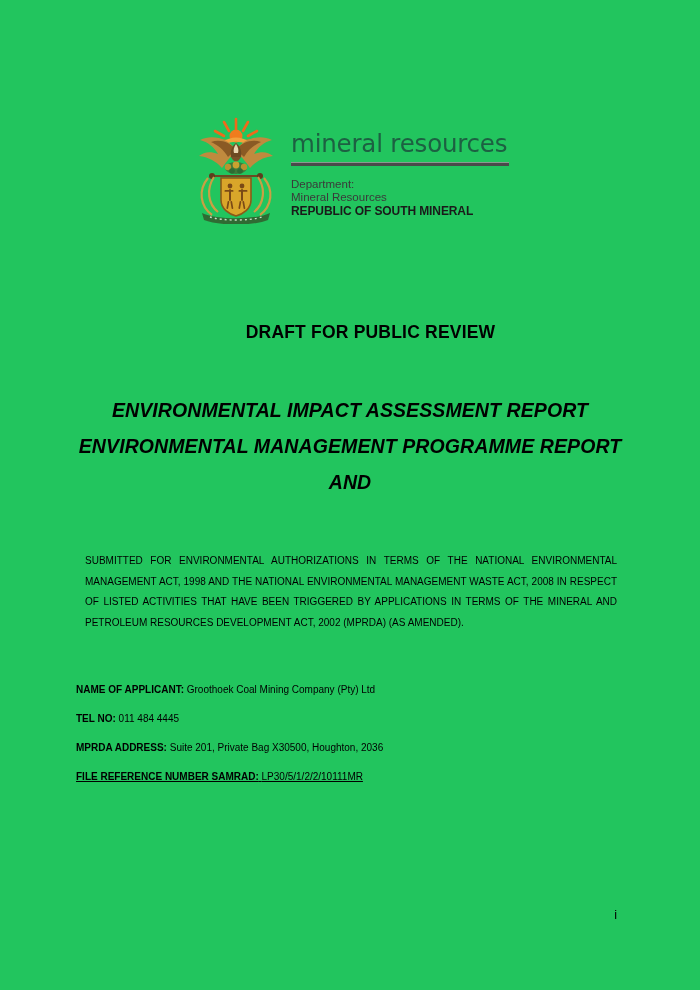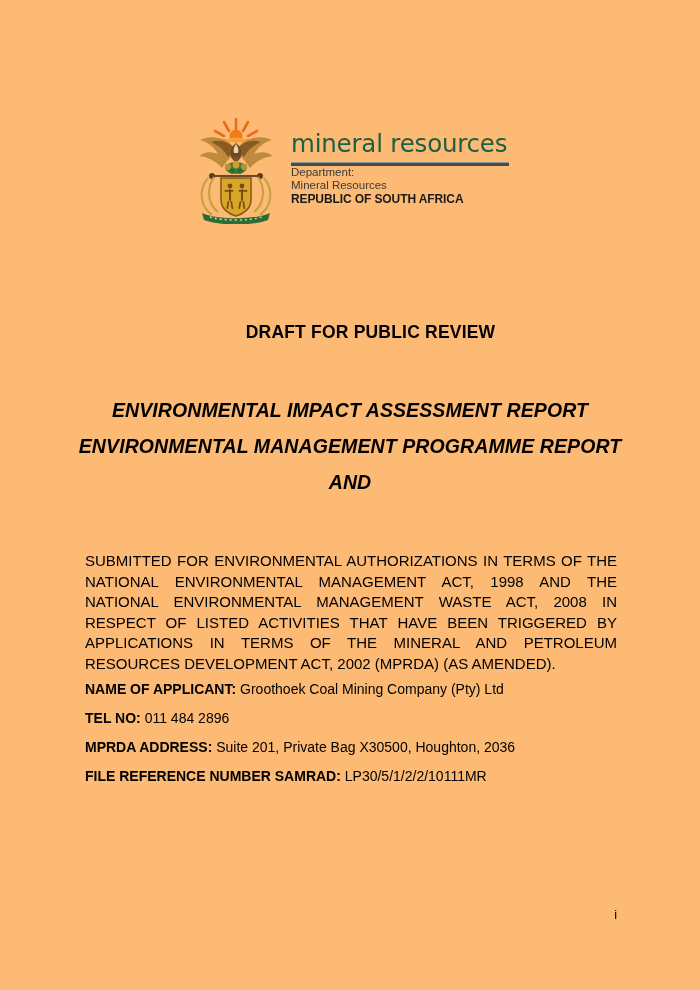--- a/index.html
+++ b/index.html
@@ -12,21 +12,21 @@
     height: 990px;
     position: relative;
     font-family: "Liberation Sans", sans-serif;
     color: #000000;
     overflow: hidden;
   }
 
   .page {
     position: absolute;
     inset: 0;
-    background: #fdba74;
+    background: #22c55e;
   }
 
   
   .logo-block {
     position: absolute;
     left: 188px;
     top: 116px;
     width: 330px;
     height: 112px;
     display: flex;
@@ -52,21 +52,21 @@
     white-space: nowrap;
   }
   .logo-rule {
     margin-top: 5px;
     height: 3px;
     background: #4a4a4a;
     border-top: 1px solid #8a9a90;
     width: 100%;
   }
   .logo-sub {
-    margin-top: 0;
+    margin-top: 12px;
     font-family: "Liberation Sans", sans-serif;
     font-size: 11.5px;
     line-height: 13.5px;
     color: #3a3a3a;
   }
   .logo-sub .strong {
     font-weight: bold;
     color: #1a1a1a;
     font-size: 12px;
     letter-spacing: -0.1px;
@@ -98,38 +98,38 @@
     line-height: 36px;
     font-style: italic;
   }
 
   
   .intro {
     position: absolute;
     left: 85px;
     top: 551px;
     width: 532px;
-    font-size: 15px;
+    font-size: 10px;
     line-height: 20.6px;
     text-align: justify;
   }
 
   .details {
     position: absolute;
-    left: 85px;
+    left: 76px;
     top: 680px;
     width: 532px;
-    font-size: 14px;
+    font-size: 10px;
     line-height: 19px;
   }
   .detail-row {
     margin-bottom: 10px;
     text-align: justify;
   }
-  .detail-row:last-child { margin-bottom: 8px; }
+  .detail-row:last-child { margin-bottom: 8px; text-decoration: underline; }
   .detail-row .label {
     font-weight: bold;
   }
 
   .page-number {
     position: absolute;
     right: 83px;
     top: 908px;
     font-size: 12.6px;
     text-align: right;
@@ -209,21 +209,21 @@
         <path d="M22 101 C34 105 62 105 74 101" fill="none" stroke="#cfe0c8" stroke-width="1.4" stroke-dasharray="2 3"></path>
       </svg>
     </div>
 
     <div class="logo-text">
       <div class="logo-title">mineral resources</div>
       <div class="logo-rule"></div>
       <div class="logo-sub">
         <div>Department:</div>
         <div>Mineral Resources</div>
-        <div class="strong">REPUBLIC OF SOUTH AFRICA</div>
+        <div class="strong">REPUBLIC OF SOUTH MINERAL</div>
       </div>
     </div>
   </div>
 
   <div class="title-draft">DRAFT FOR PUBLIC REVIEW</div>
 
   <div class="title-main">
     <div class="line">ENVIRONMENTAL IMPACT ASSESSMENT REPORT</div>
     <div class="line">ENVIRONMENTAL MANAGEMENT PROGRAMME REPORT</div>
     <div class="line">AND</div>
@@ -233,21 +233,21 @@
 
   <div class="details">
 
     <div class="detail-row">
       <span class="label">NAME OF APPLICANT:</span>
       <span>Groothoek Coal Mining Company (Pty) Ltd</span>
     </div>
 
     <div class="detail-row">
       <span class="label">TEL NO:</span>
-      <span>011 484 2896</span>
+      <span>011 484 4445</span>
     </div>
 
 
     <div class="detail-row">
       <span class="label">MPRDA ADDRESS:</span>
       <span>Suite 201, Private Bag X30500, Houghton, 2036</span>
     </div>
 
 
     <div class="detail-row">

